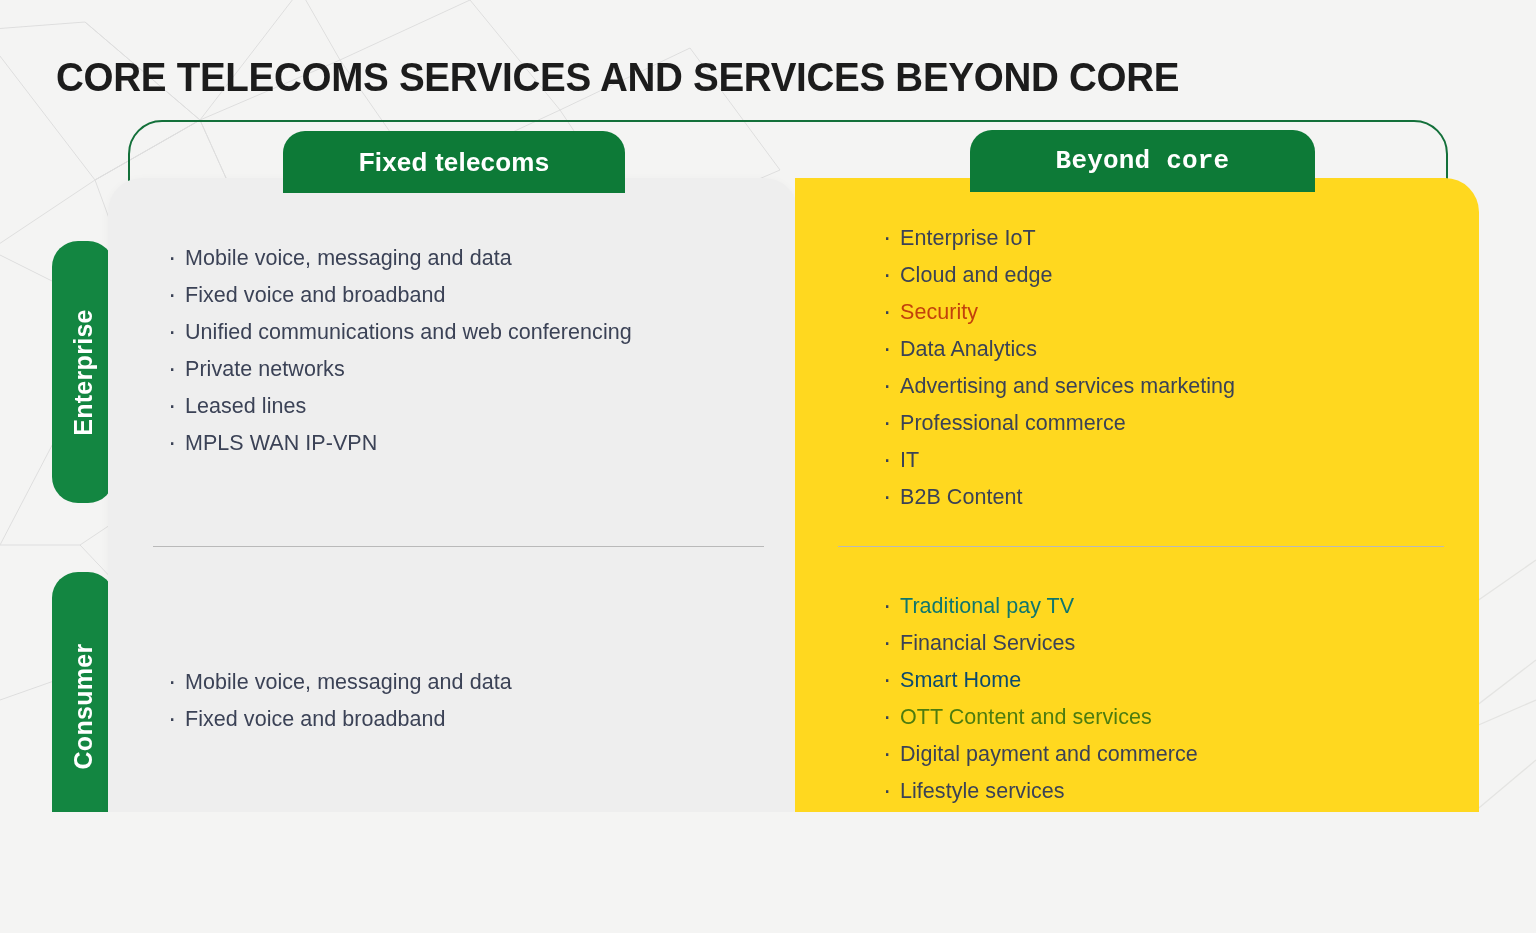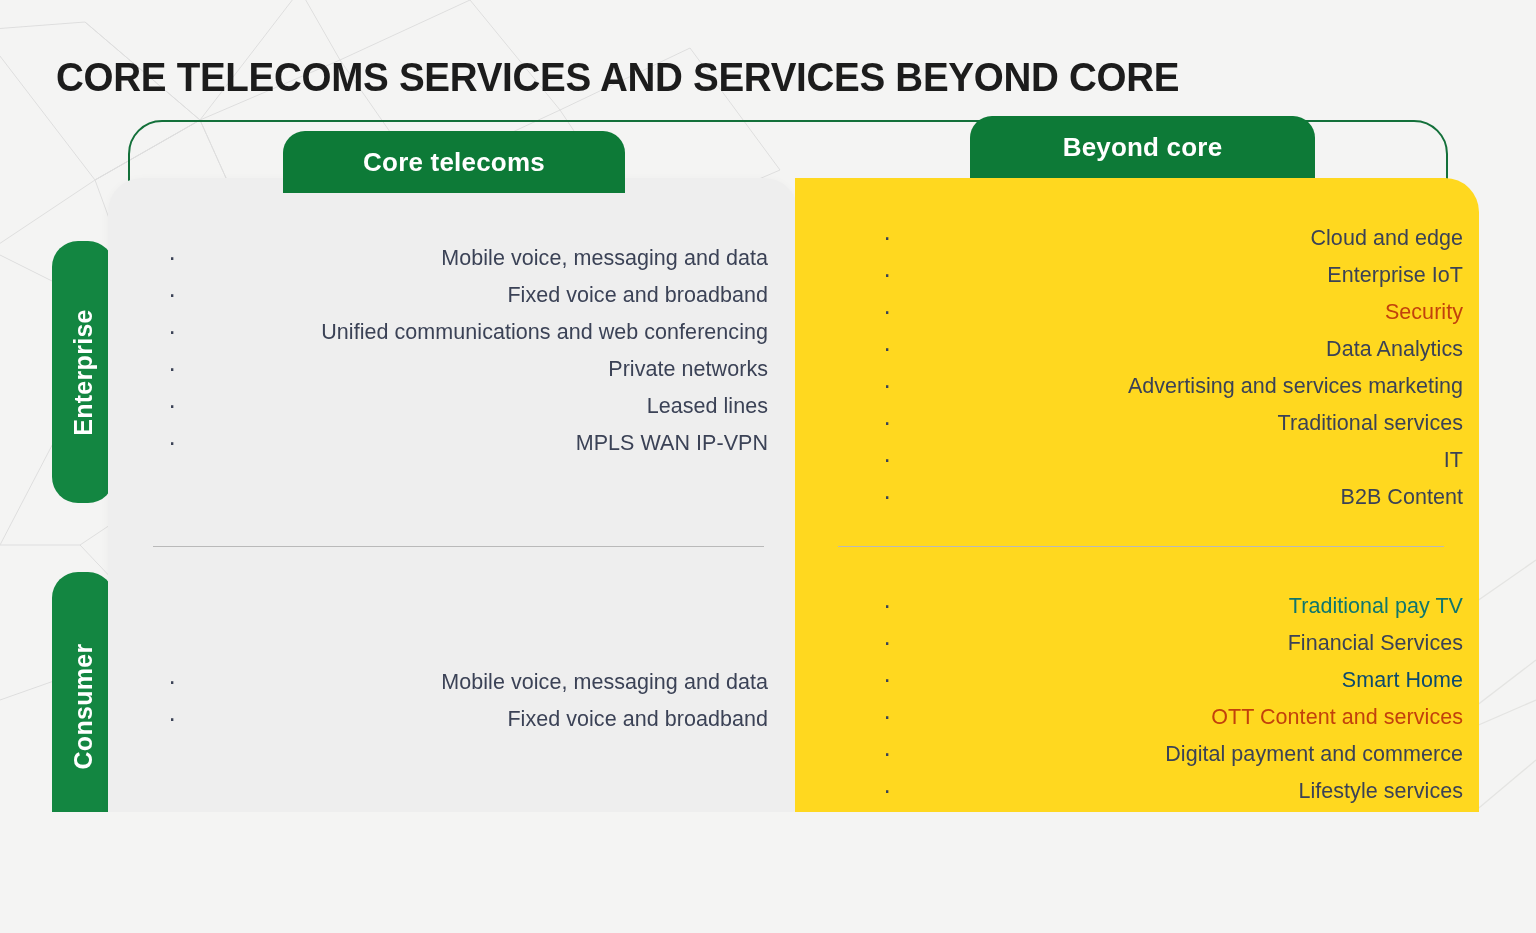--- a/index.html
+++ b/index.html
@@ -7,21 +7,20 @@
     width:1536px; height:933px;
     overflow:hidden;
     background:#f4f4f3;
     font-family:"Liberation Sans", sans-serif;
   }
   #stage {
     position:relative;
     width:1536px; height:812px;
     background:#f4f4f3;
     overflow:hidden;
-    text-align:right;
   }
 
   
   #bg-mesh, #bg-map, #bg-lines {
     position:absolute; inset:0;
     width:1536px; height:933px;
     pointer-events:none;
   }
 
   
@@ -68,21 +67,21 @@
     z-index:4;
   }
   .col-tab .col-tab-label {
     color:#ffffff;
     font-size:26px;
     font-weight:bold;
     letter-spacing:0.2px;
     white-space:nowrap;
   }
   #col-tab-core   { left:283px; top:131px; width:342px; }
-  #col-tab-beyond { left:970px; top:116px; width:345px; }
+  #col-tab-beyond { left:970px; top:130px; width:345px;font-family:Liberation Mono, monospace; }
 
   
   #panel-core {
     position:absolute;
     left:108px; top:178px;
     width:690px; height:690px;
     background:#eeeeee;
     border-radius:34px;
     z-index:2;
     box-shadow:0 2px 10px rgba(0,0,0,0.035);
@@ -212,21 +211,21 @@
   <div id="frame" style="border-color: rgb(19, 112, 58);"></div>
 
   <div class="side-tab" id="side-tab-enterprise" style="background: rgb(19, 134, 65);">
     <span class="side-label">Enterprise</span>
   </div>
   <div class="side-tab" id="side-tab-consumer" style="background: rgb(19, 134, 65);">
     <span class="side-label">Consumer</span>
   </div>
 
   <div class="col-tab" id="col-tab-core" style="background: rgb(13, 122, 55);">
-    <span class="col-tab-label">Core telecoms</span>
+    <span class="col-tab-label">Fixed telecoms</span>
   </div>
   <div class="col-tab" id="col-tab-beyond" style="background: rgb(13, 122, 55);">
     <span class="col-tab-label">Beyond core</span>
   </div>
 
   <div id="panel-core" style="background: rgb(238, 238, 238);">
     <div class="group" id="core-enterprise">
       <ul class="bullet-list">
           <li style="color: rgb(59, 66, 86);">Mobile voice, messaging and data</li>
           <li style="color: rgb(59, 66, 86);">Fixed voice and broadband</li>
@@ -240,36 +239,36 @@
       <ul class="bullet-list">
           <li style="color: rgb(59, 66, 86);">Mobile voice, messaging and data</li>
           <li style="color: rgb(59, 66, 86);">Fixed voice and broadband</li>
         </ul>
     </div>
   </div>
 
   <div id="panel-beyond" style="background: rgb(255, 216, 31);">
     <div class="group" id="beyond-enterprise">
       <ul class="bullet-list">
+          <li style="color: rgb(59, 66, 86);">Enterprise IoT</li>
           <li style="color: rgb(59, 66, 86);">Cloud and edge</li>
-          <li style="color: rgb(59, 66, 86);">Enterprise IoT</li>
           <li style="color: #c2410c;">Security</li>
           <li style="color: rgb(59, 66, 86);">Data Analytics</li>
           <li style="color: rgb(59, 66, 86);">Advertising and services marketing</li>
-          <li style="color: rgb(59, 66, 86);">Traditional services</li>
+          <li style="color: rgb(59, 66, 86);">Professional commerce</li>
           <li style="color: rgb(59, 66, 86);">IT</li>
           <li style="color: rgb(59, 66, 86);">B2B Content</li>
         </ul>
     </div>
     <div class="group" id="beyond-consumer">
       <ul class="bullet-list">
           <li style="color: #0f766e;">Traditional pay TV</li>
           <li style="color: rgb(59, 66, 86);">Financial Services</li>
           <li style="color: #0c4a6e;">Smart Home</li>
-          <li style="color: #c2410c;">OTT Content and services</li>
+          <li style="color: #4d7c0f;">OTT Content and services</li>
           <li style="color: rgb(59, 66, 86);">Digital payment and commerce</li>
           <li style="color: rgb(59, 66, 86);">Lifestyle services</li>
         </ul>
     </div>
   </div>
 
   <div class="divider" id="divider-core" style="background: rgb(185, 185, 185);"></div>
   <div class="divider" id="divider-beyond" style="background: rgb(185, 185, 185);"></div>
 
 </div>

